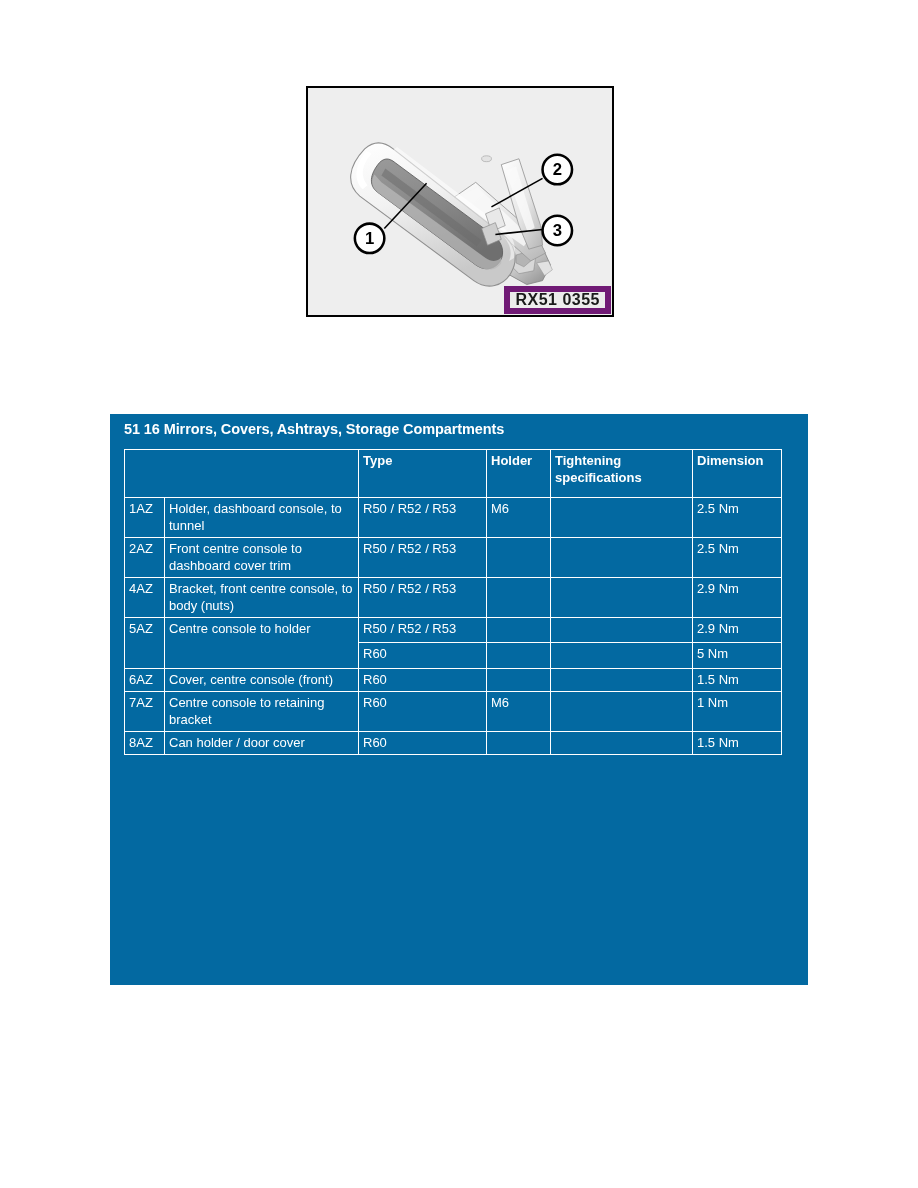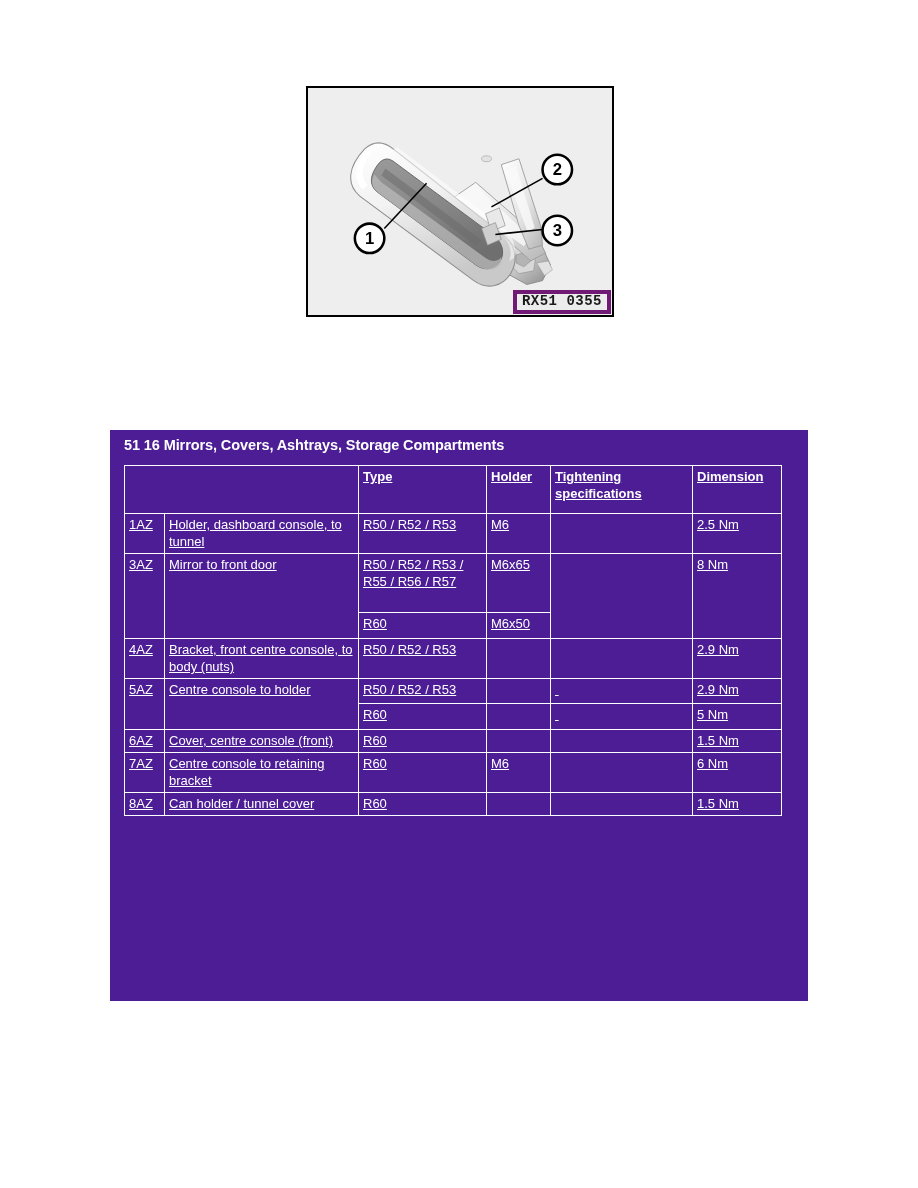--- a/index.html
+++ b/index.html
@@ -31,39 +31,39 @@
     position: absolute;
     left: 0; top: 0;
     width: 100%;
     height: 100%;
     display: block;
   }
   #figure-code {
     position: absolute;
     right: 1px;
     bottom: 1px;
-    border: 4px solid #701a75;
+    border: 6px solid #701a75;
     background: #ececec;
-    font-size: 14px;
+    font-size: 16px;
     font-weight: bold;
     letter-spacing: 0.5px;
     color: #1a1a1a;
     padding: 1px 5px 2px 5px;
     line-height: 13px;
-    font-family: Liberation Mono, monospace;
+    font-family: Liberation Sans, sans-serif;
   }
 
   
   #spec-panel {
     position: absolute;
     left: 110px;
-    top: 430px;
+    top: 414px;
     width: 698px;
     height: 571px;
-    background: #4c1d95;
+    background: #0369a1;
   }
   #spec-title {
     position: absolute;
     left: 14px;
     top: 7px;
     color: #ffffff;
     font-size: 14.5px;
     font-weight: bold;
     white-space: nowrap;
     letter-spacing: -0.1px;
@@ -71,21 +71,20 @@
 
   #spec-table {
     position: absolute;
     left: 14px;
     top: 35px;
     width: 559px;
     border-collapse: collapse;
     table-layout: fixed;
     color: #ffffff;
     font-size: 13px;
-    text-decoration: underline;
   }
   #spec-table td, #spec-table th {
     border: 1px solid #ffffff;
     vertical-align: top;
     padding: 2px 4px 3px 4px;
     text-align: left;
     font-weight: normal;
     line-height: 17px;
   }
   #spec-table th {
@@ -238,35 +237,29 @@
 
       <tr>
         <td>1AZ</td>
         <td>Holder, dashboard console, to tunnel</td>
         <td class="nowrap">R50 / R52 / R53</td>
         <td>M6</td>
         <td></td>
         <td class="nowrap">2.5 Nm</td>
       </tr>
 
-
-      <tr>
-        <td>3AZ</td>
-        <td>Mirror to front door</td>
-        <td class="split-cell">
-          <div class="sub-a">R50 / R52 / R53 / R55 / R56 / R57</div>
-          <div class="sub-b">R60</div>
-        </td>
-        <td class="split-cell">
-          <div class="sub-a">M6x65</div>
-          <div class="sub-b">M6x50</div>
-        </td>
-        <td></td>
-        <td class="nowrap">8 Nm</td>
-      </tr>
+      <tr>
+        <td>2AZ</td>
+        <td>Front centre console to dashboard cover trim</td>
+        <td class="nowrap">R50 / R52 / R53</td>
+        <td></td>
+        <td></td>
+        <td class="nowrap">2.5 Nm</td>
+      </tr>
+
 
       <tr>
         <td>4AZ</td>
         <td>Bracket, front centre console, to body (nuts)</td>
         <td class="nowrap">R50 / R52 / R53</td>
         <td></td>
         <td></td>
         <td class="nowrap">2.9 Nm</td>
       </tr>
 
@@ -299,26 +292,26 @@
         <td></td>
         <td class="nowrap">1.5 Nm</td>
       </tr>
 
       <tr>
         <td>7AZ</td>
         <td>Centre console to retaining bracket</td>
         <td class="nowrap">R60</td>
         <td>M6</td>
         <td></td>
-        <td class="nowrap">6 Nm</td>
+        <td class="nowrap">1 Nm</td>
       </tr>
 
       <tr>
         <td>8AZ</td>
-        <td class="nowrap">Can holder / tunnel cover</td>
+        <td class="nowrap">Can holder / door cover</td>
         <td class="nowrap">R60</td>
         <td></td>
         <td></td>
         <td class="nowrap">1.5 Nm</td>
       </tr>
 
     </tbody>
   </table>
 </div>
 

